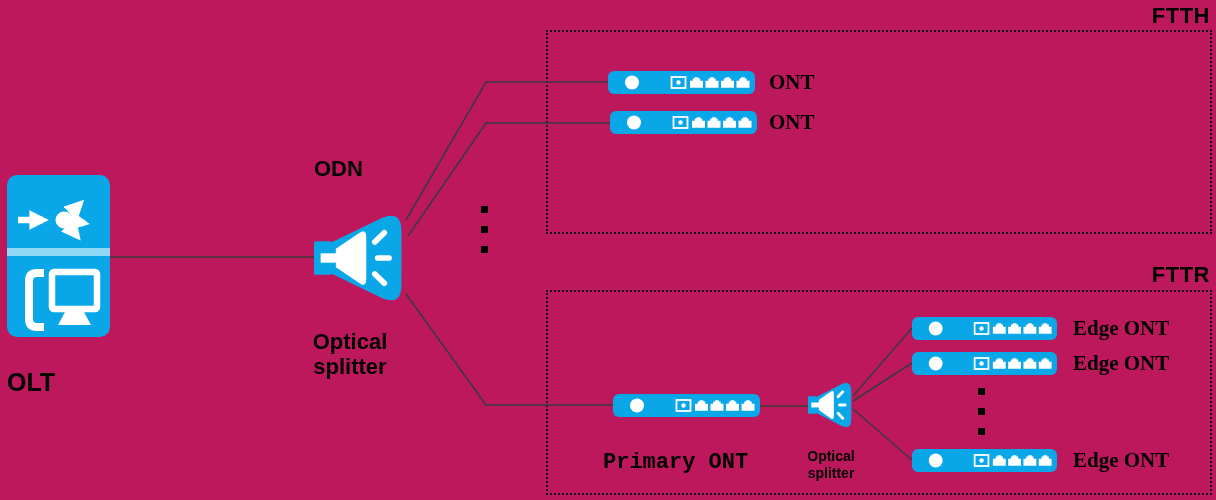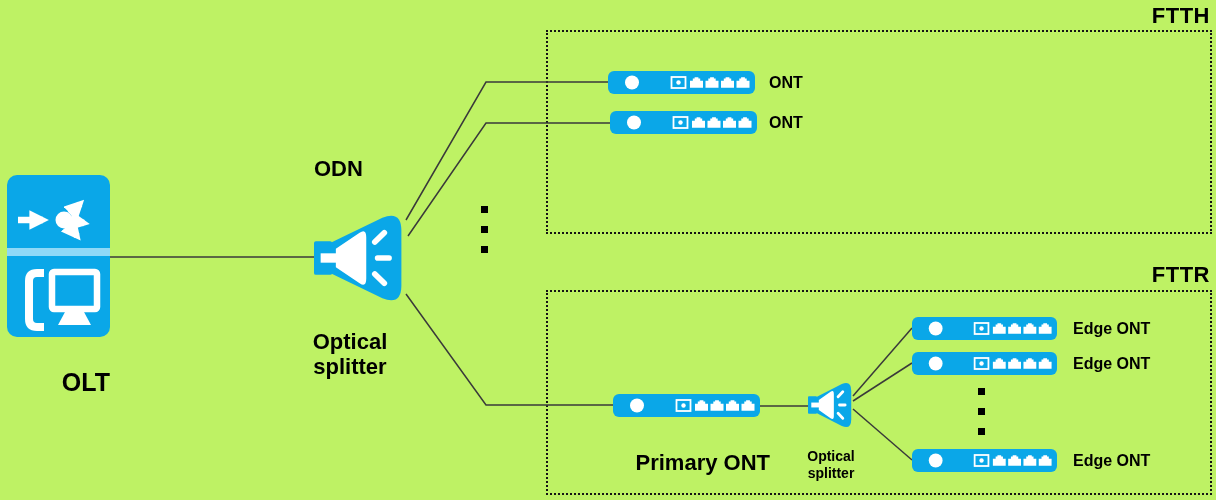--- a/index.html
+++ b/index.html
@@ -1,38 +1,38 @@
 <!DOCTYPE html>
 <html><head>
 <meta charset="utf-8">
 <style>
   html,body{margin:0;padding:0;background:#fff;}
   #canvas{
-    position:relative;width:1216px;height:500px;background:#bef264;overflow:hidden;
+    position:relative;width:1216px;height:500px;background:#be185d;overflow:hidden;
     font-family:"Liberation Sans","DejaVu Sans",sans-serif;color:#000;
   }
   #wires{position:absolute;left:0;top:0;width:1216px;height:500px;}
   .zone{
     position:absolute;border:2px dotted #141414;background:transparent;
   }
   #ftth-box{left:546px;top:30px;width:662px;height:200px;}
   #fttr-box{left:546px;top:290px;width:662px;height:201px;}
   .zone-title{
     position:absolute;left:546px;width:664px;text-align:right;padding-right:30px;
     font-size:22px;font-weight:bold;letter-spacing:.5px;
   }
   #ftth-title{top:3px;}
   #fttr-title{top:262px;}
   .lbl{position:absolute;font-weight:bold;white-space:pre-line;margin-top:18px;}
-  #olt-label{left:7px;top:350px;width:103px;text-align:right;font-size:25px;}
+  #olt-label{left:7px;top:350px;width:103px;text-align:left;font-size:25px;}
   #odn-label{left:314px;top:138px;font-size:22px;}
   #main-splitter-label{left:284px;top:311px;width:132px;text-align:center;font-size:22px;line-height:25px;}
-  #primary-ont-label{left:603px;top:432px;width:167px;text-align:right;font-size:22px;}
+  #primary-ont-label{left:603px;top:432px;width:167px;text-align:left;font-size:22px;font-family:Liberation Mono, monospace;}
   #fttr-splitter-label{left:781px;top:430px;width:100px;text-align:center;font-size:14px;line-height:17px;}
-  .dev-label{position:absolute;font-size:16px;font-weight:bold;height:23px;line-height:23px;}
+  .dev-label{position:absolute;font-size:21px;font-weight:bold;height:23px;line-height:23px;font-family:Liberation Serif, serif;}
   #ont1-label{left:769px;top:71px;}
   #ont2-label{left:769px;top:111px;}
   #edge1-label{left:1073px;top:317px;}
   #edge2-label{left:1073px;top:352px;}
   #edge3-label{left:1073px;top:449px;}
   .bar{position:absolute;width:147px;height:23px;}
   #ftth-ont-1{left:608px;top:71px;}
   #ftth-ont-2{left:610px;top:111px;}
   #primary-ont{left:613px;top:394px;}
   #edge-ont-1{left:912px;top:317px;width:145px;}

